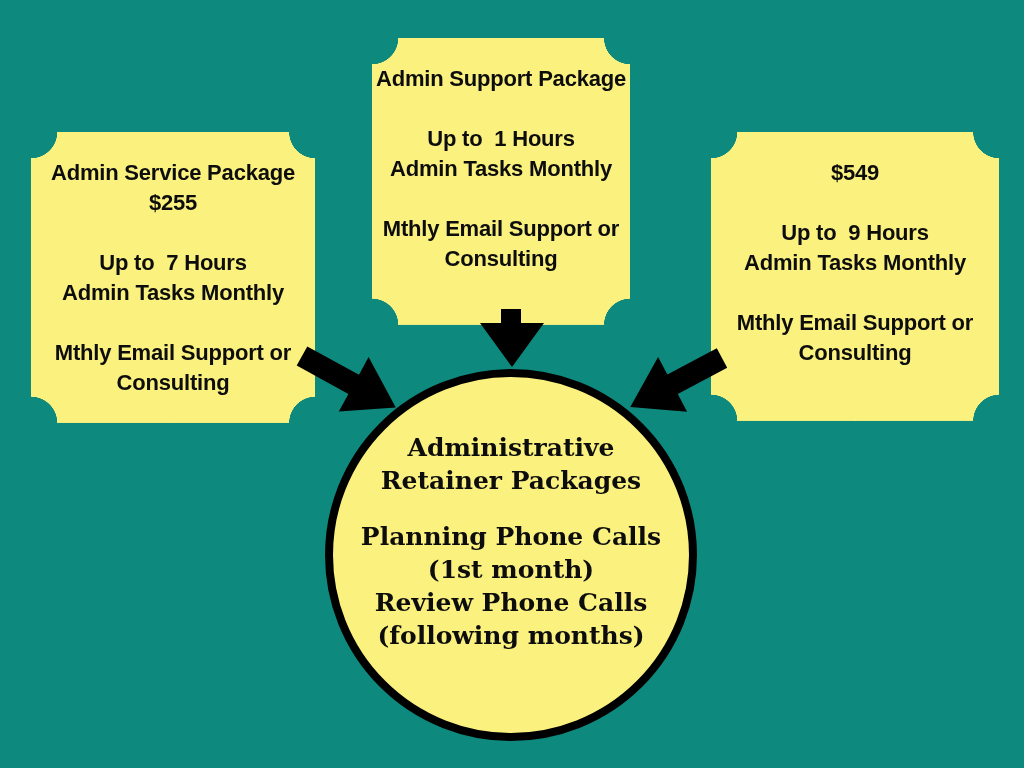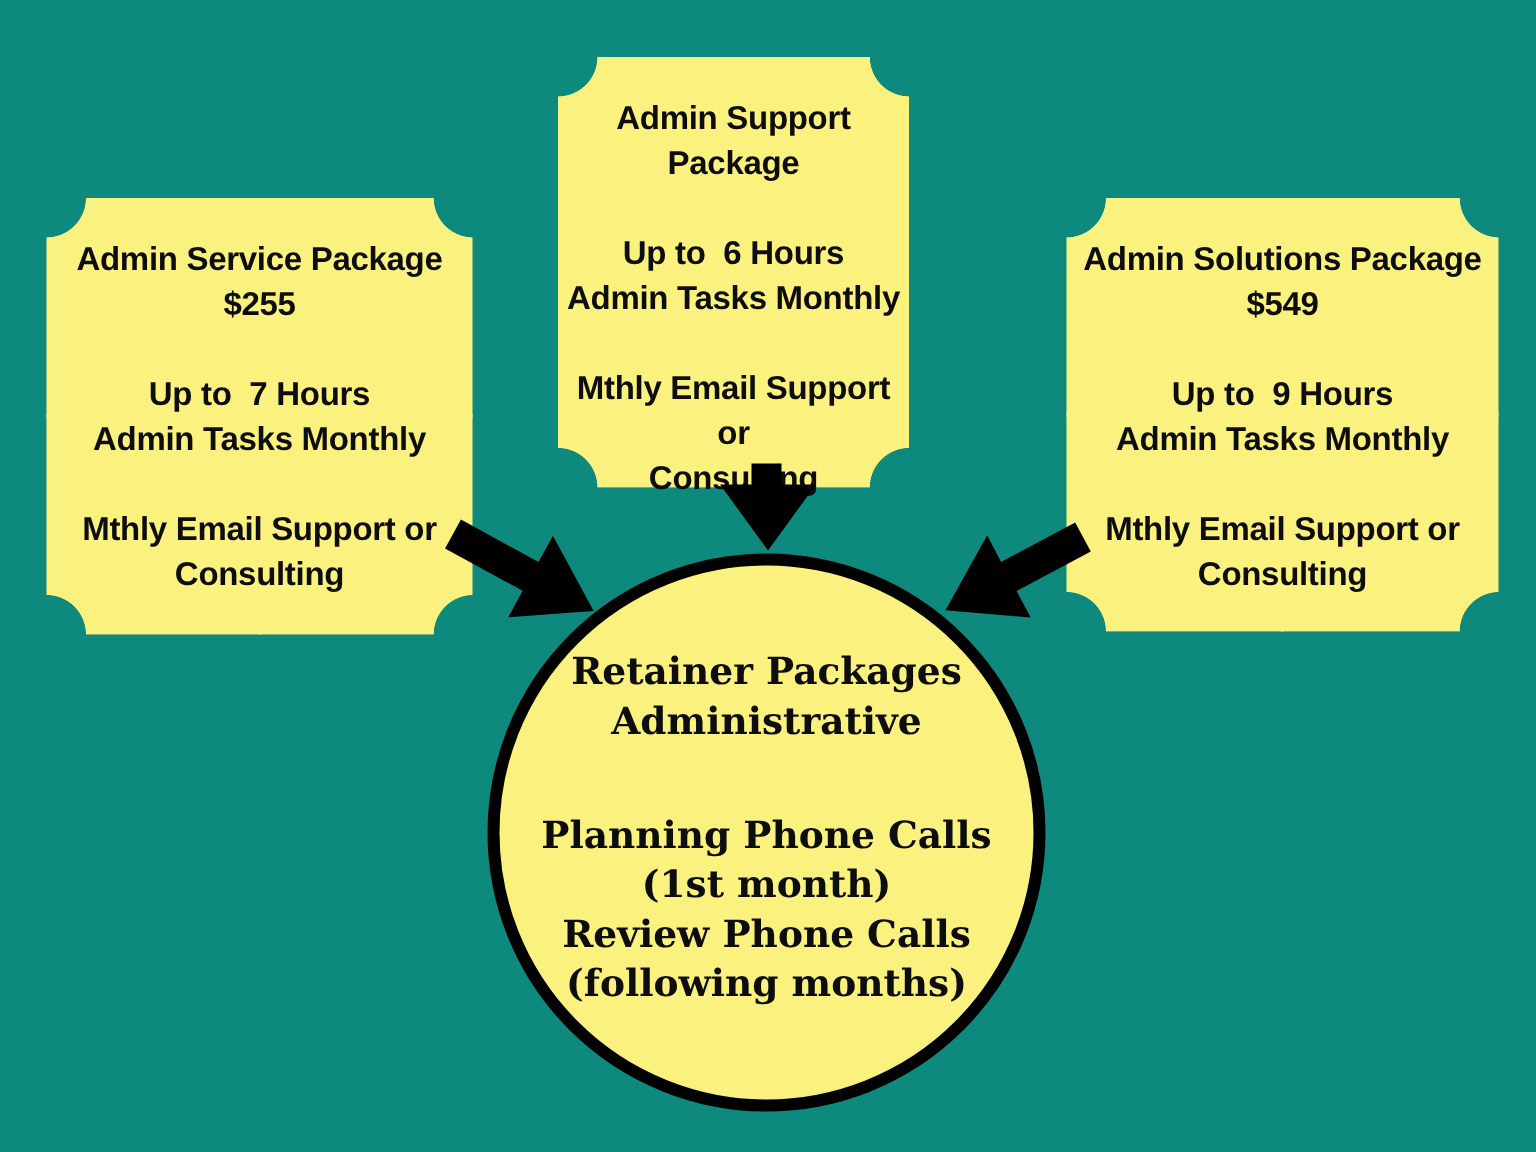--- a/index.html
+++ b/index.html
@@ -28,21 +28,21 @@
     background:
       radial-gradient(circle at 0 0,       transparent var(--r), var(--color-card, #FAF17F) calc(var(--r) + 0.5px)) 0 0       / 50.5% 50.5% no-repeat,
       radial-gradient(circle at 100% 0,    transparent var(--r), var(--color-card, #FAF17F) calc(var(--r) + 0.5px)) 100% 0    / 50.5% 50.5% no-repeat,
       radial-gradient(circle at 0 100%,    transparent var(--r), var(--color-card, #FAF17F) calc(var(--r) + 0.5px)) 0 100%    / 50.5% 50.5% no-repeat,
       radial-gradient(circle at 100% 100%, transparent var(--r), var(--color-card, #FAF17F) calc(var(--r) + 0.5px)) 100% 100% / 50.5% 50.5% no-repeat;
   }
   .card .group + .group { margin-top: 30px; }
   .card .line { white-space: pre-wrap; letter-spacing: -0.2px; }
 
   .card-service   { left: 31px;  top: 132px; width: 284px; height: 291px; }
-  .card-support   { left: 372px; top: 38px;  width: 234px; height: 287px; }
+  .card-support   { left: 372px; top: 38px;  width: 258px; height: 287px; }
   .card-solutions { left: 711px; top: 132px; width: 288px; height: 289px; }
 
   
   .circle {
     position: absolute;
     left: 325px;
     top: 369px;
     width: 372px;
     height: 372px;
     box-sizing: border-box;
@@ -51,21 +51,21 @@
     background: var(--color-card, #FAF17F);
     text-align: center;
     color: var(--color-text, #0d0d0d);
     font-family: "DejaVu Serif", serif;
     font-weight: 700;
     font-size: 25px;
     line-height: 33px;
     padding-top: 54px;
     z-index: 2;
   }
-  .circle .group + .group { margin-top: 43px; }
+  .circle .group + .group { margin-top: 23px; }
   .circle .line { white-space: pre-wrap; }
 
   
   .arrows {
     position: absolute;
     left: 0; top: 0;
     width: 1024px; height: 768px;
     z-index: 3;
     pointer-events: none;
   }
@@ -89,54 +89,53 @@
       <div class="line">Mthly Email Support or</div>
       <div class="line">Consulting</div>
     </div>
   </section>
 
   <section class="card card-support">
     <div class="group">
       <div class="line">Admin Support Package</div>
     </div>
     <div class="group">
-      <div class="line">Up to  6 Hours</div>
+      <div class="line">Up to  1 Hours</div>
       <div class="line">Admin Tasks Monthly</div>
     </div>
     <div class="group">
       <div class="line">Mthly Email Support or</div>
       <div class="line">Consulting</div>
     </div>
   </section>
 
   <section class="card card-solutions">
     <div class="group">
-      <div class="line">Admin Solutions Package</div>
       <div class="line">$549</div>
     </div>
     <div class="group">
       <div class="line">Up to  9 Hours</div>
       <div class="line">Admin Tasks Monthly</div>
     </div>
     <div class="group">
       <div class="line">Mthly Email Support or</div>
       <div class="line">Consulting</div>
     </div>
   </section>
 
   <svg class="arrows" viewBox="0 0 1024 768" xmlns="http://www.w3.org/2000/svg" aria-hidden="true">
     <polygon points="307.3,346.4 296.7,365.6 348.4,393.9 338.8,411.5 395.8,407.4 368.6,357.1 359.0,374.7"></polygon>
     <polygon points="501,309 521,309 521,323 544,323 512,367 480,323 501,323"></polygon>
     <polygon points="716.8,348.3 727.2,367.7 677.8,394.0 687.1,411.7 630.3,406.9 658.1,356.9 667.4,374.6"></polygon>
   </svg>
 
   <div class="circle">
     <div class="group">
+      <div class="line">Administrative</div>
       <div class="line">Retainer Packages</div>
-      <div class="line">Administrative</div>
     </div>
     <div class="group">
       <div class="line">Planning Phone Calls</div>
       <div class="line">(1st month)</div>
       <div class="line">Review Phone Calls</div>
       <div class="line">(following months)</div>
     </div>
   </div>
 
 </div>

